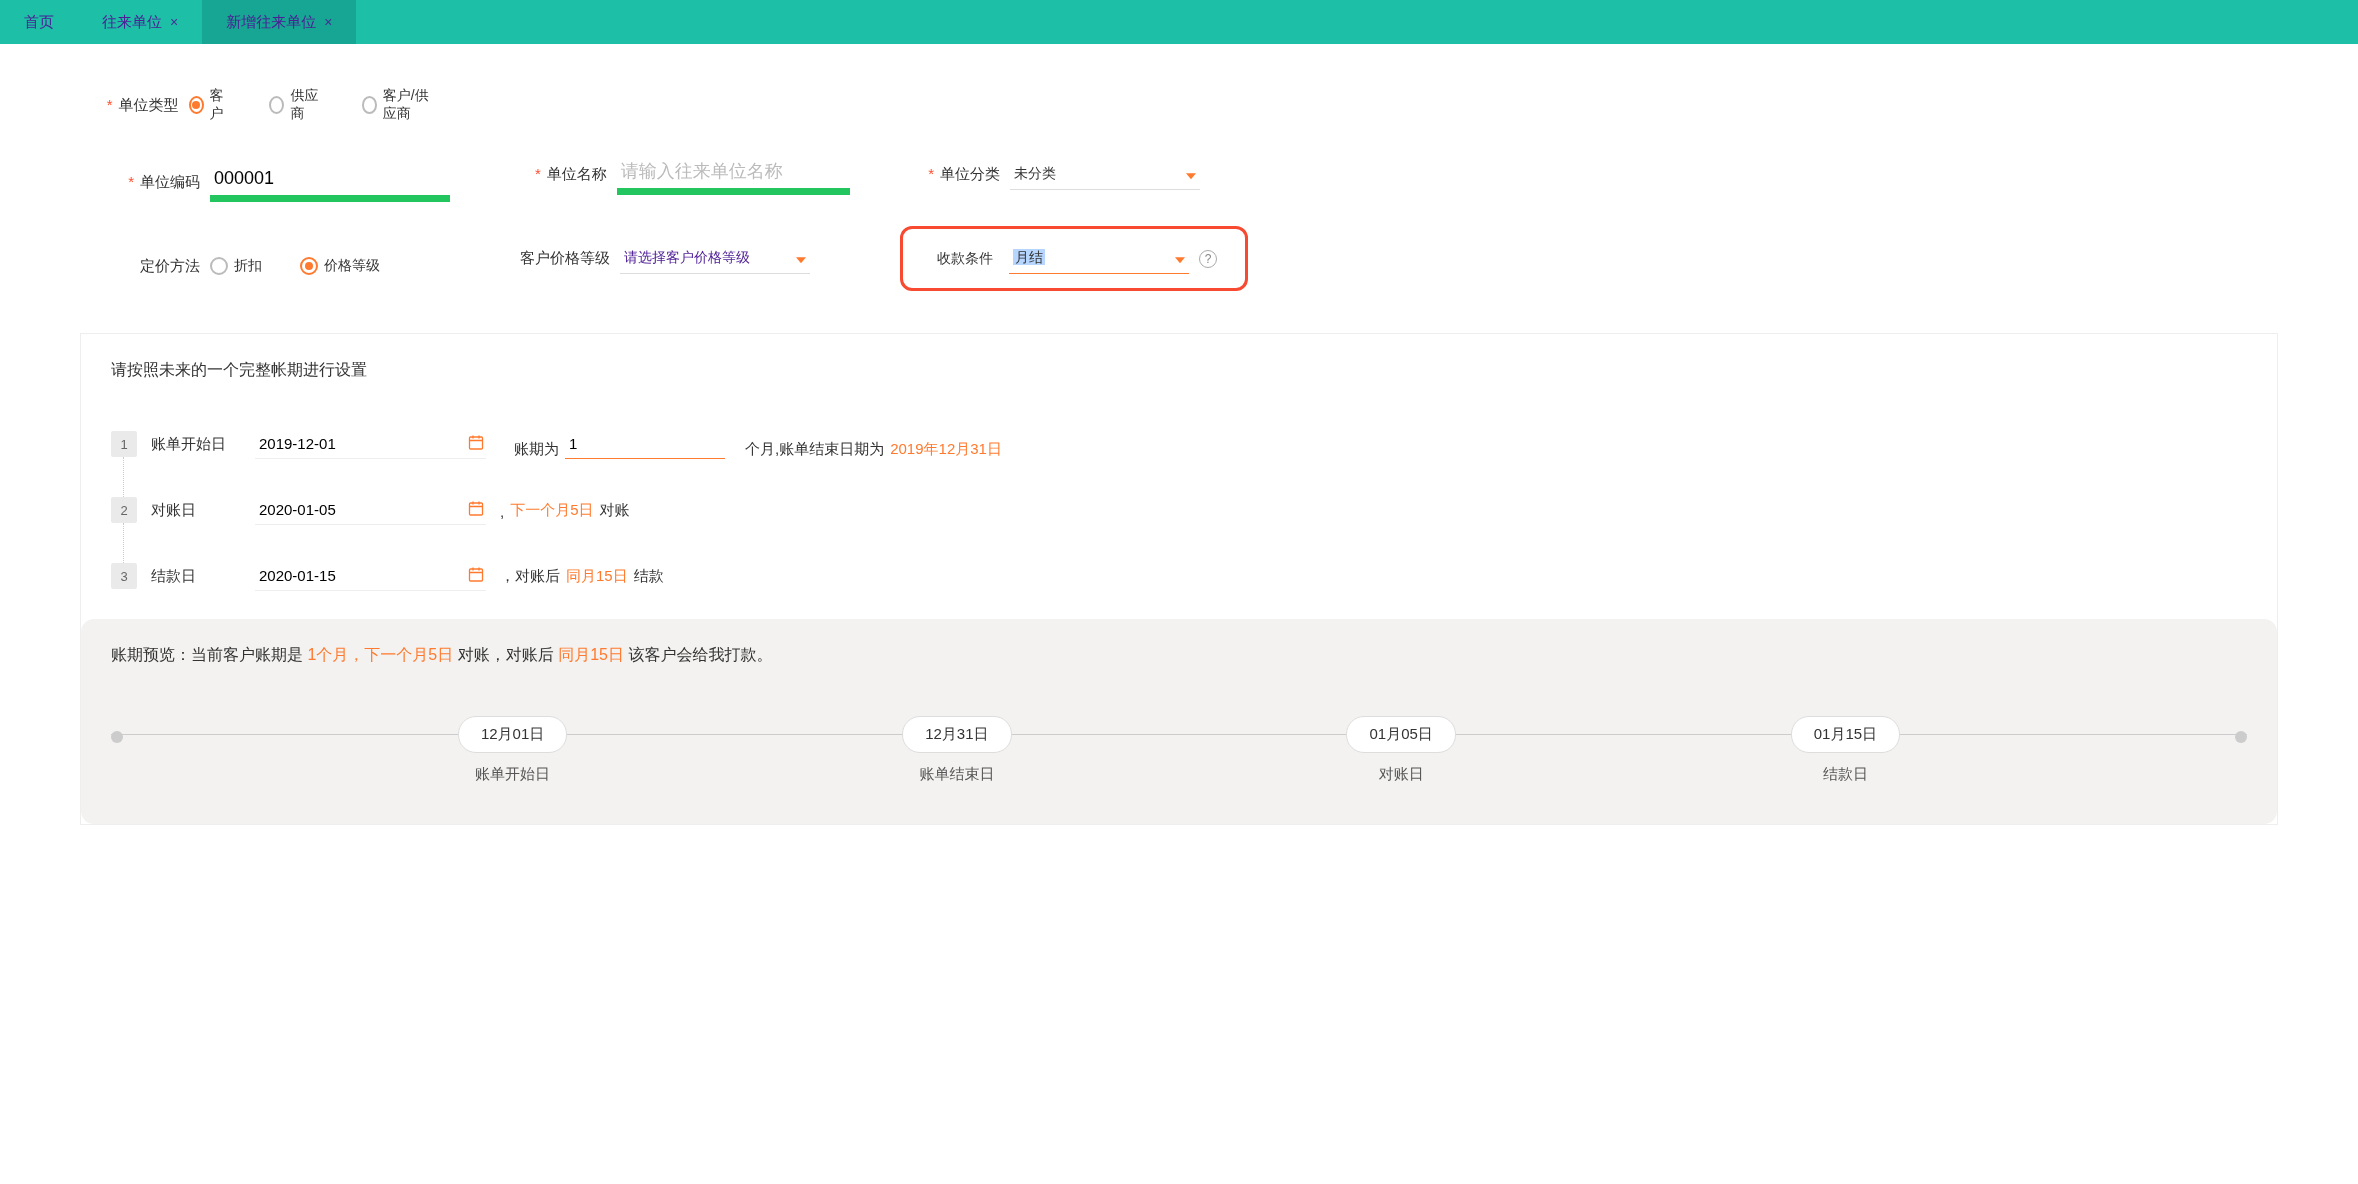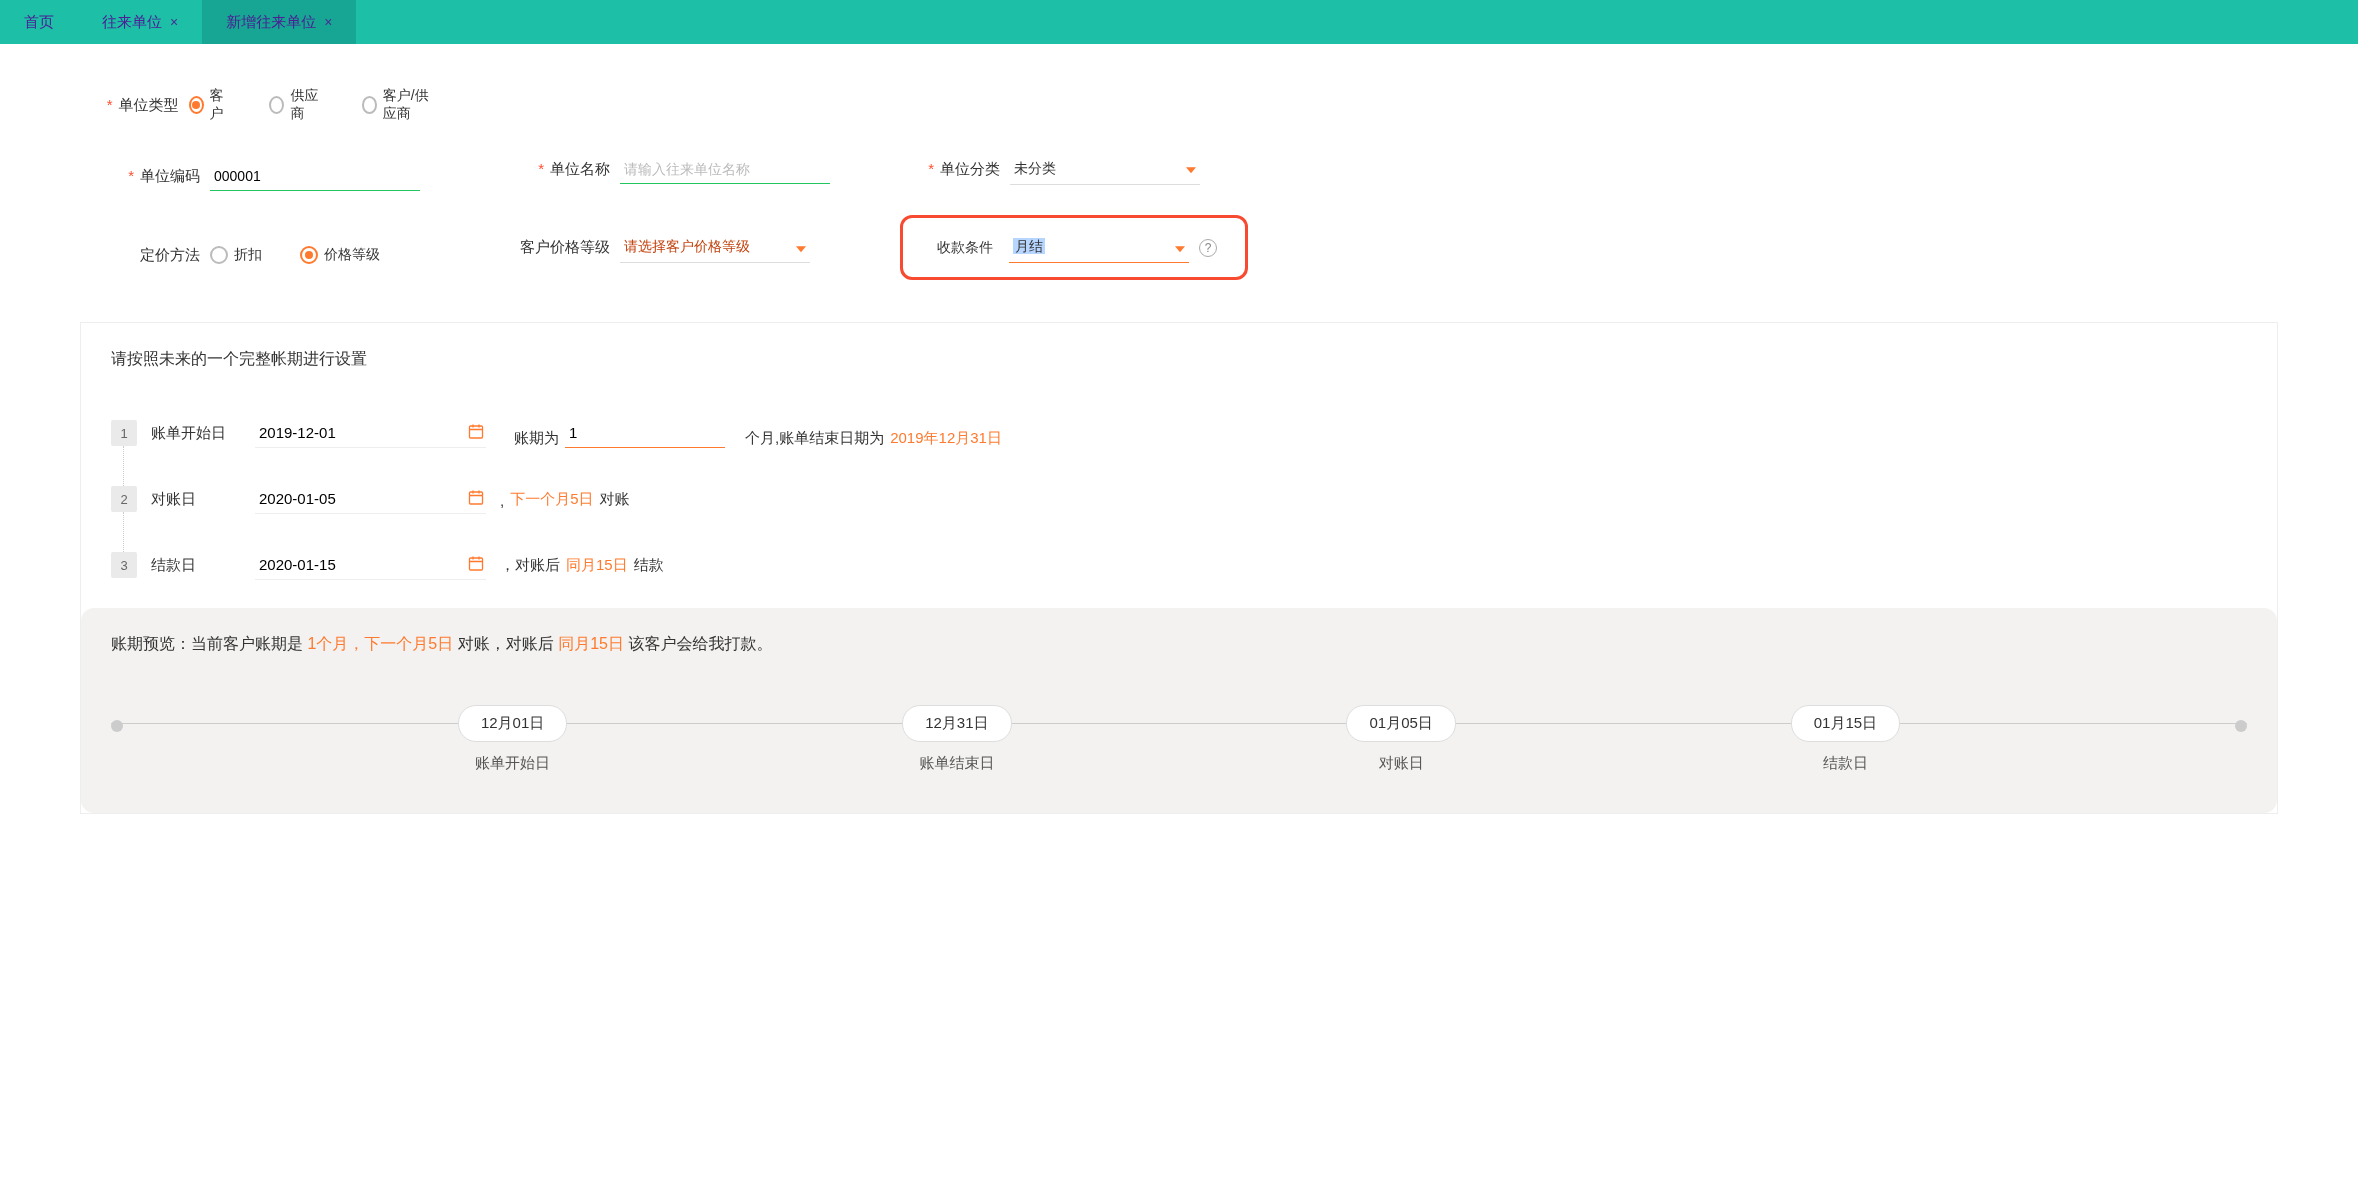--- a/index.html
+++ b/index.html
@@ -85,24 +85,24 @@
     .radio.selected .radio-circle::after {
       content: "";
       width: 8px; height: 8px;
       background: #ff7a2e;
       border-radius: 50%;
     }
 
     
     .input, .select {
       border: none;
-      border-bottom: 1px solid #22c55e;
+      border-bottom: 7px solid #22c55e;
       padding: 6px 4px;
       min-width: 210px;
-      font-size: 14px;
+      font-size: 18px;
       outline: none;
       background: transparent;
     }
     .input::placeholder { color: #bbb; }
     .select-wrap {
       position: relative;
       display: inline-block;
     }
     .select-wrap::after {
       content: "";
@@ -117,21 +117,21 @@
       pointer-events: none;
     }
     .select-text {
       color: #333;
       min-width: 190px;
       display: inline-block;
       padding: 6px 20px 6px 4px;
       border-bottom: 1px solid #ddd;
       cursor: pointer;
     }
-    .ph { color: #c2410c; }
+    .ph { color: #4c1d95; }
 
     .highlight-box {
       border: 3px solid #f74a31;
       border-radius: 12px;
       padding: 14px 28px 14px 10px;
       display: inline-flex;
       align-items: center;
       gap: 10px;
     }
     .highlight-box .select-text {

